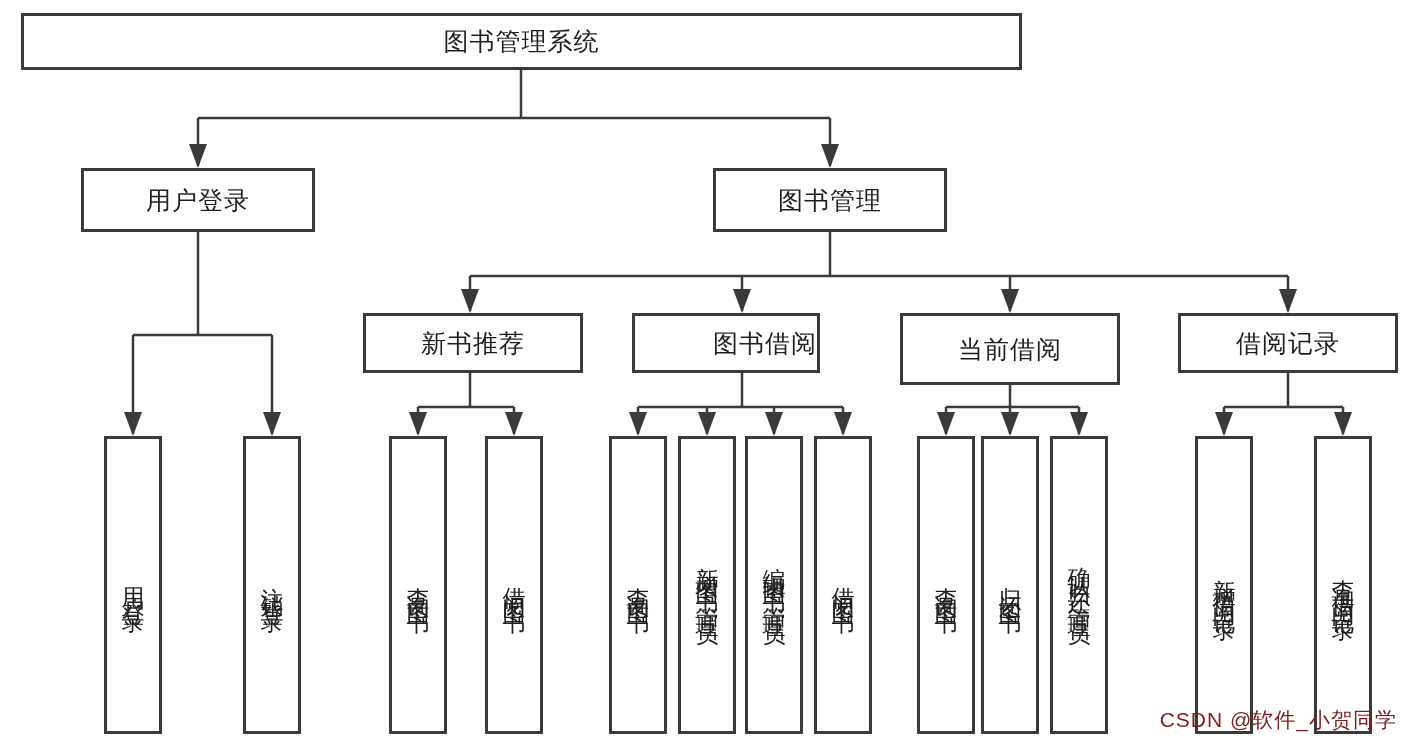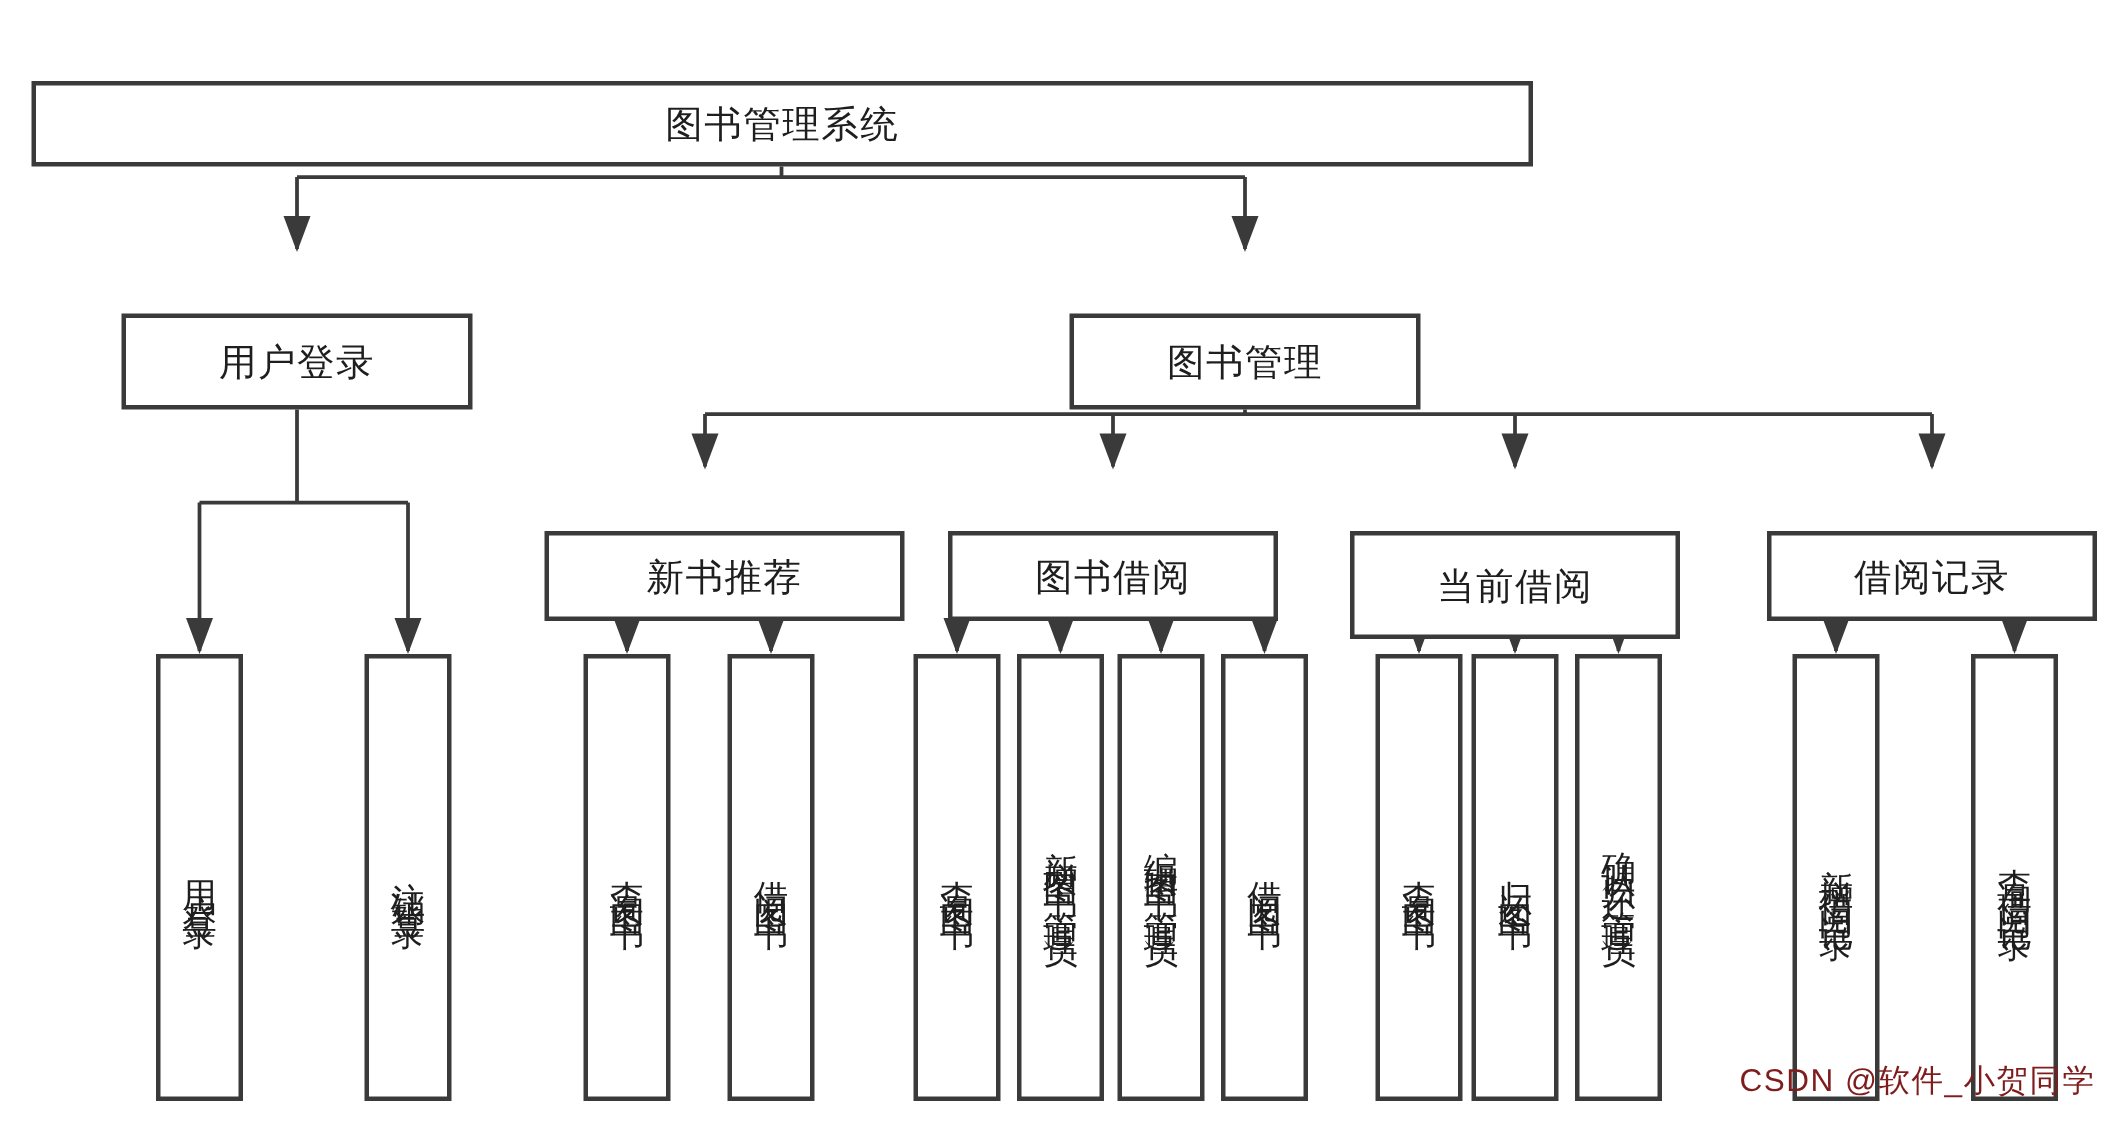--- a/index.html
+++ b/index.html
@@ -12,21 +12,21 @@
   }
   svg.connectors{position:absolute;left:0;top:0;width:1405px;height:747px;}
   .box{
     position:absolute;
     box-sizing:border-box;
     background:#ffffff;
     border:3px solid #3a3a3a;
     display:flex;align-items:center;justify-content:center;
     color:#1e1e1e;
   }
-  .hbox{font-size:25px;letter-spacing:1px;white-space:nowrap;margin-top:41px;}
+  .hbox{font-size:25px;letter-spacing:1px;white-space:nowrap;}
   .leaf{font-size:23px;}
   .leaf .vtext{
     writing-mode:vertical-rl;
     text-orientation:mixed;
     letter-spacing:8px;
     line-height:1;
   }
   .watermark{
     position:absolute;
     right:8px;top:706px;
@@ -104,24 +104,24 @@
     <span>图书管理系统</span>
   </div>
 
   <div class="box hbox" style="left:81px;top:168px;width:234px;height:64px;">
     <span>用户登录</span>
   </div>
   <div class="box hbox" style="left:713px;top:168px;width:234px;height:64px;text-align:center;">
     <span>图书管理</span>
   </div>
 
-  <div class="box hbox" style="left:363px;top:313px;width:240px;height:60px;">
+  <div class="box hbox" style="left:363px;top:313px;width:220px;height:60px;">
     <span>新书推荐</span>
   </div>
-  <div class="box hbox" style="left:632px;top:313px;width:220px;height:60px;">
+  <div class="box hbox" style="left:632px;top:313px;width:188px;height:60px;justify-content:flex-end;">
     <span>图书借阅</span>
   </div>
   <div class="box hbox" style="left:900px;top:313px;width:220px;height:72px;">
     <span>当前借阅</span>
   </div>
   <div class="box hbox" style="left:1178px;top:313px;width:220px;height:60px;">
     <span>借阅记录</span>
   </div>
 
   <div class="box leaf" style="left:104px;top:436px;width:58px;height:298px;">

